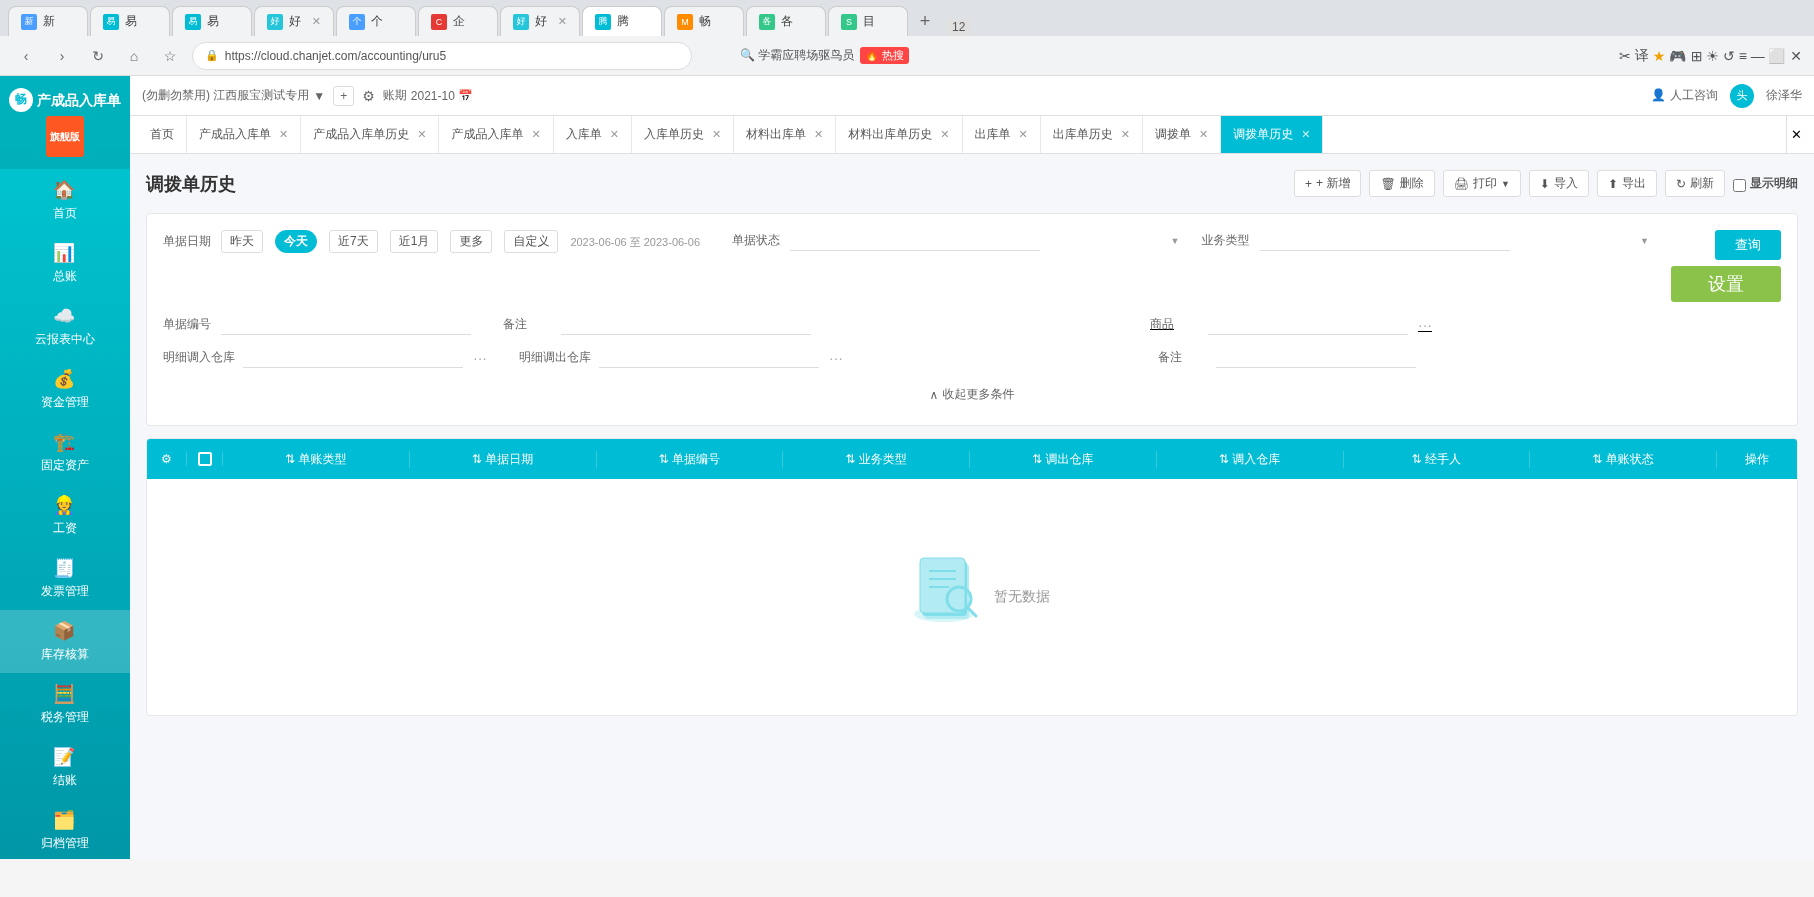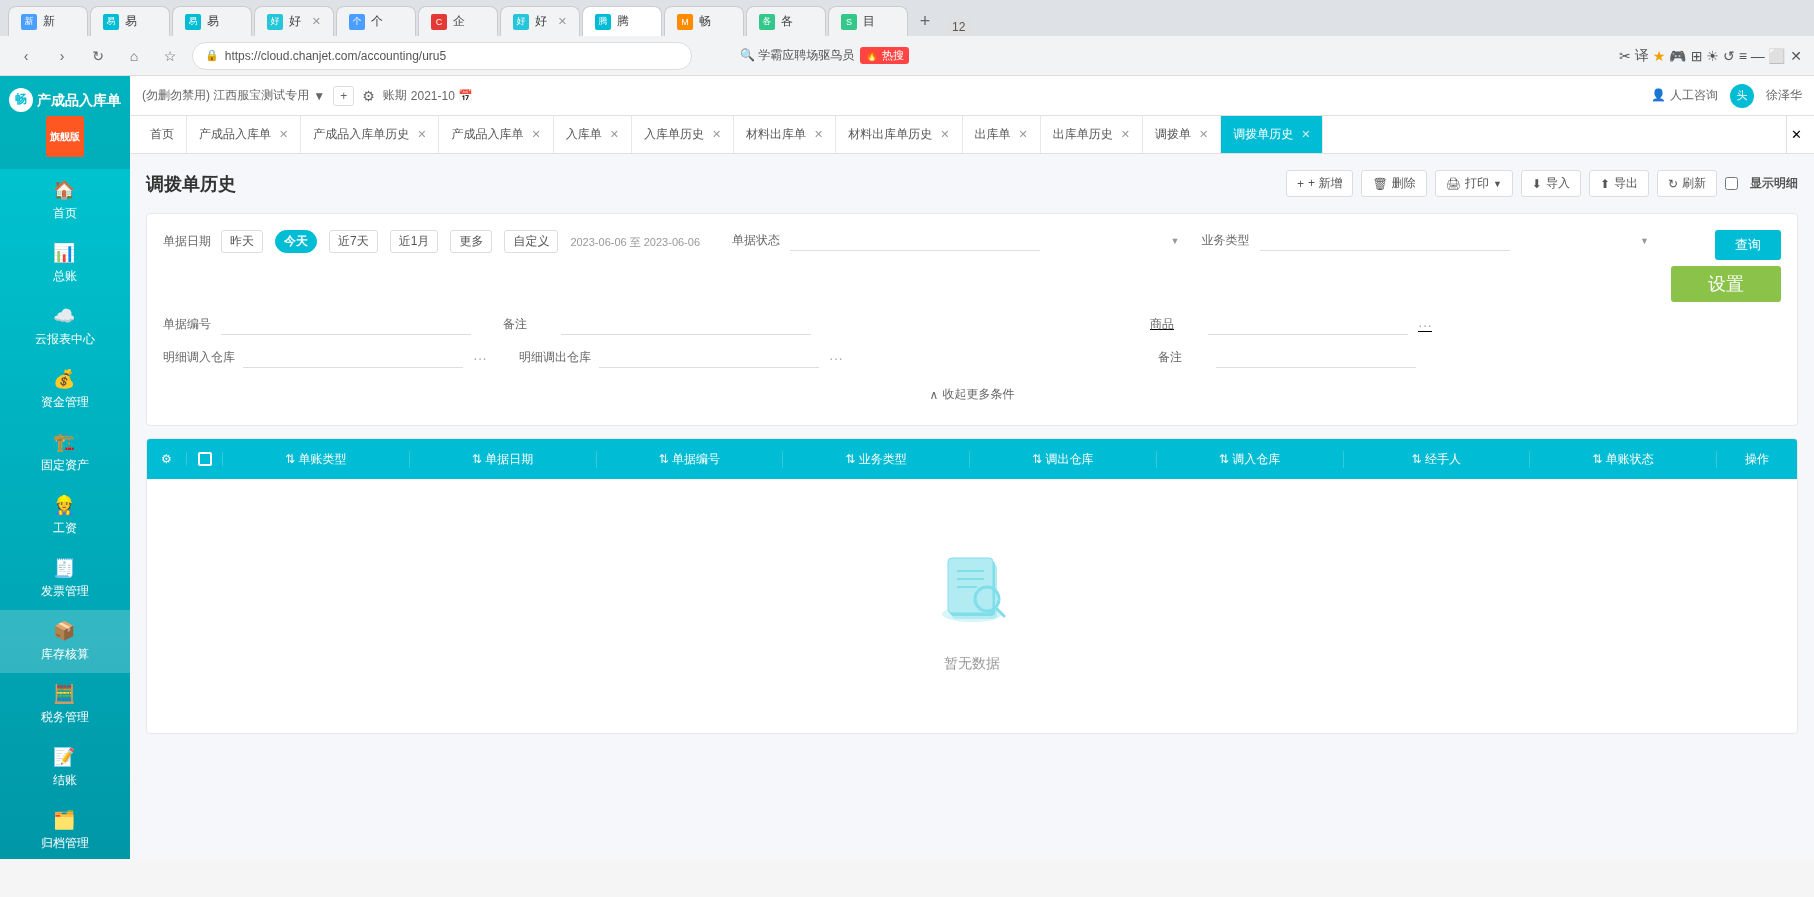--- a/index.html
+++ b/index.html
@@ -46,21 +46,21 @@
     .page-tab { padding: 0 12px; height: 38px; display: flex; align-items: center; gap: 4px; font-size: 12px; color: #555; cursor: pointer; border-right: 1px solid #e8e8e8; white-space: nowrap; }
     .page-tab.active { background: #00bcd4; color: white; }
     .page-tab .tab-x { color: #999; margin-left: 4px; font-size: 11px; }
     .page-tab.active .tab-x { color: rgba(255,255,255,0.8); }
 
     
     .main-content { background: #f5f7fa; padding: 16px; flex: 1; overflow-y: auto; }
     .page-title { font-size: 18px; font-weight: bold; color: #333; margin-bottom: 16px; display: flex; align-items: center; justify-content: space-between; }
     .page-title-actions { display: flex; align-items: center; gap: 8px; font-size: 12px; }
     .action-btn { display: flex; align-items: center; gap: 4px; padding: 4px 10px; border: 1px solid #ddd; background: white; border-radius: 3px; cursor: pointer; color: #555; font-size: 12px; }
-    .display-toggle { display: flex; align-items: center; gap: 12px; font-size: 12px; color: #555; }
+    .display-toggle { display: flex; align-items: flex-end; gap: 4px; font-size: 12px; color: #555; }
 
     
     .filter-area { background: white; border: 1px solid #e8e8e8; border-radius: 4px; padding: 16px; margin-bottom: 12px; }
     .filter-row { display: flex; align-items: flex-start; gap: 16px; margin-bottom: 12px; }
     .filter-row:last-child { margin-bottom: 0; }
     .filter-item { display: flex; align-items: center; gap: 8px; }
     .filter-label { color: #666; font-size: 12px; white-space: nowrap; min-width: 50px; }
     .filter-date-btns { display: flex; align-items: center; gap: 12px; }
     .date-btn { padding: 2px 8px; border: 1px solid #ddd; border-radius: 3px; font-size: 12px; cursor: pointer; color: #555; background: white; }
     .date-btn.active { background: #00bcd4; color: white; border-color: #00bcd4; border-radius: 12px; font-weight: bold; }
@@ -80,21 +80,21 @@
     .data-table-wrapper { background: white; border: 1px solid #e8e8e8; border-radius: 4px; overflow: hidden; }
     .table-header { background: #00bcd4; display: flex; align-items: center; height: 40px; }
     .th-cell { color: white; font-size: 12px; padding: 0 8px; display: flex; align-items: center; gap: 3px; cursor: pointer; flex: 1; white-space: nowrap; justify-content: center; border-right: 1px solid rgba(255,255,255,0.2); }
     .th-cell:last-child { border-right: none; }
     .th-cell.settings { width: 40px; flex: none; }
     .th-cell.checkbox { width: 36px; flex: none; }
     .th-cell.actions { width: 80px; flex: none; }
     .checkbox-square { width: 14px; height: 14px; border: 2px solid white; border-radius: 2px; background: transparent; }
 
     
-    .empty-state { display: flex; flex-direction: column; align-items: center; justify-content: center; padding: 60px 20px; }
+    .empty-state { display: flex; flex-direction: row; align-items: center; justify-content: center; padding: 60px 20px; }
     .empty-icon { width: 100px; height: 100px; margin-bottom: 16px; }
     .empty-text { color: #999; font-size: 14px; }
   </style>
 </head>
 <body>
 
 <div class="browser-tabs">
   <div class="browser-tab">
     <div class="tab-icon blue">新</div>
     <span>新</span>

